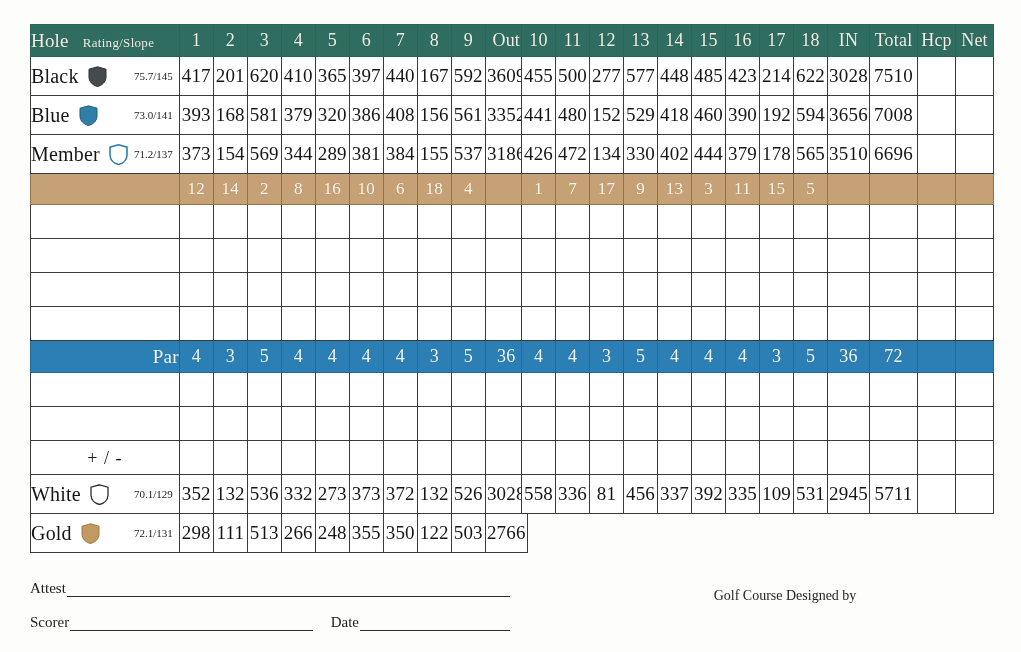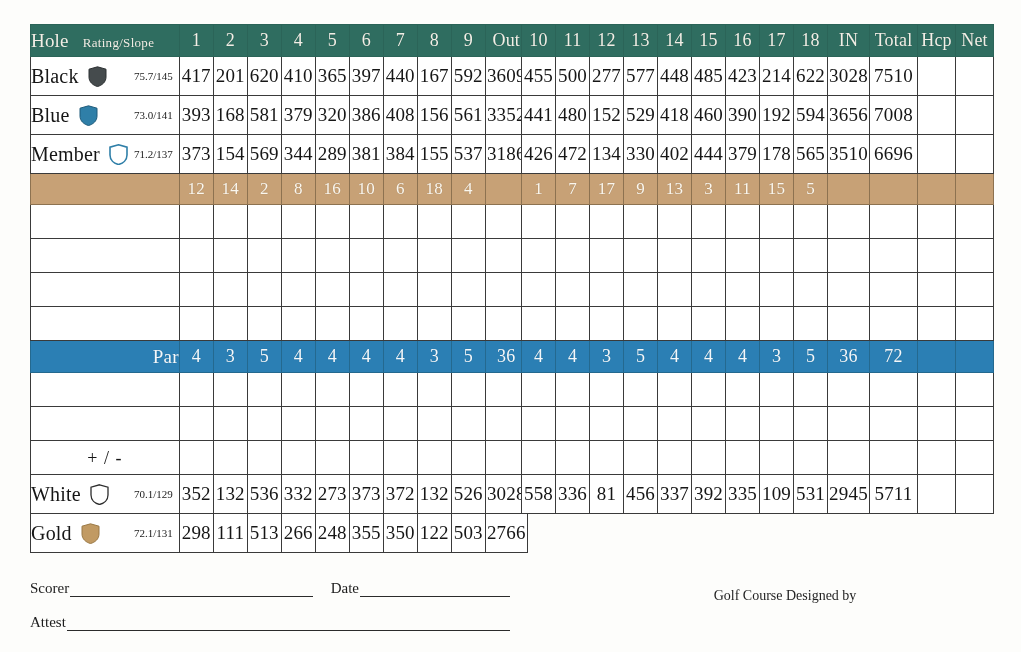--- a/index.html
+++ b/index.html
@@ -685,29 +685,29 @@
         <td>2945</td>
         <td>5711</td>
         <td></td>
         <td></td>
       </tr>
     </tbody>
   </table>
 
   <div id="footer-left">
     <div class="sig-row">
+      <span class="sig-label">Attest</span>
+      <span class="sig-line"></span>
+    </div>
+    <div class="sig-row">
       <span class="sig-label">Scorer</span>
       <span class="sig-line"></span>
       <span class="sig-gap"></span>
       <span class="sig-label">Date</span>
       <span class="sig-line short"></span>
     </div>
-    <div class="sig-row">
-      <span class="sig-label">Attest</span>
-      <span class="sig-line"></span>
-    </div>
   </div>
 
   <div id="footer-right">
     <div>Golf Course Designed by</div>
   </div>
 
 </div>
 
 </body></html>

